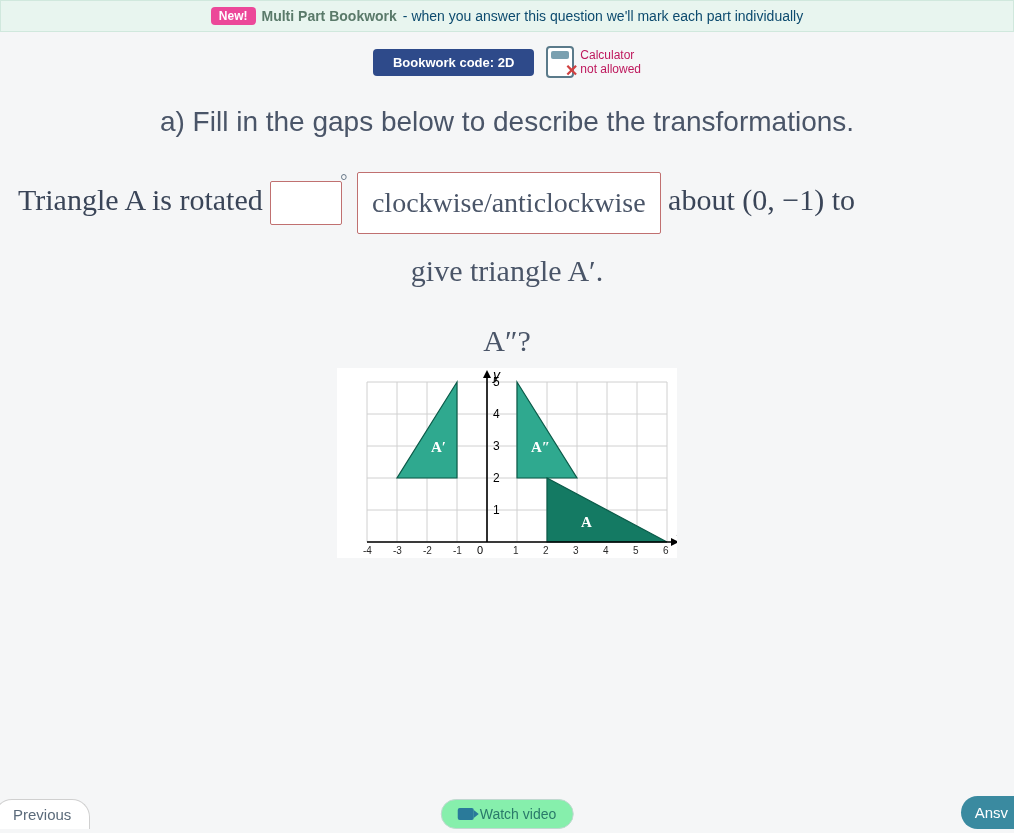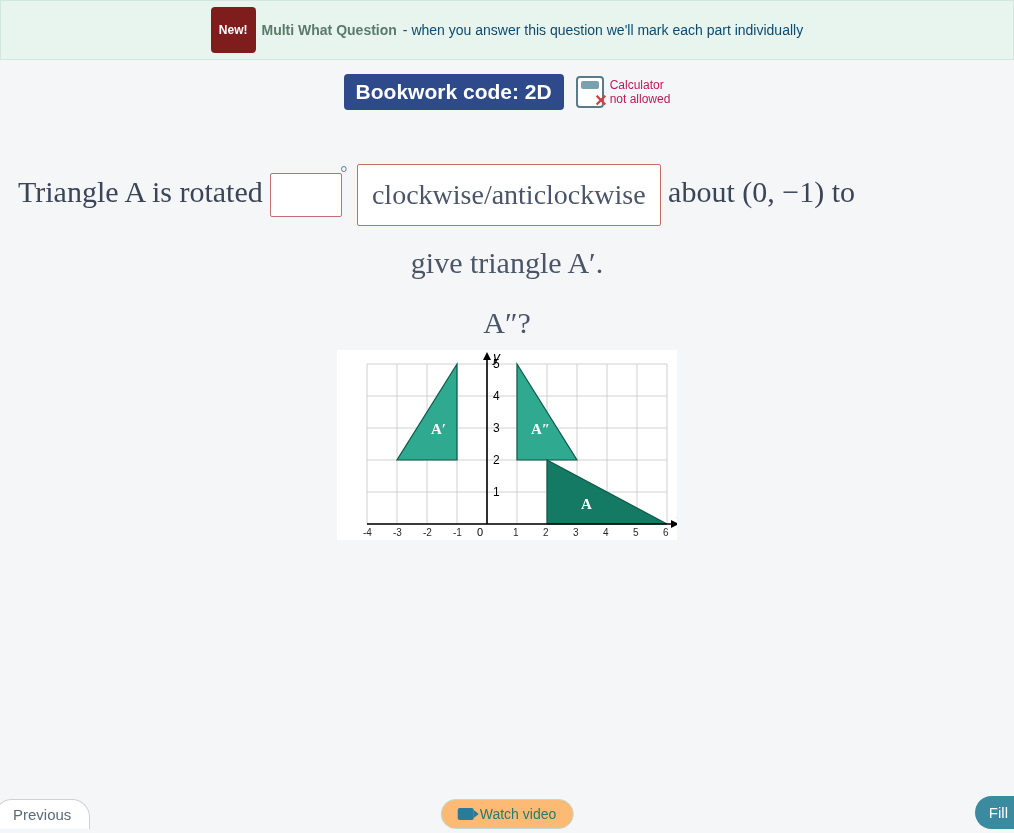--- a/index.html
+++ b/index.html
@@ -18,42 +18,42 @@
       padding: 6px 10px;
       text-align: center;
       font-size: 14px;
       color: #5a7a6a;
       display: flex;
       justify-content: center;
       align-items: center;
       gap: 6px;
     }
     .new-badge {
-      background: #7f1d1d;
+      background: #ec4899;
       color: #fff;
-      padding: 16px 8px;
+      padding: 2px 8px;
       border-radius: 4px;
       font-size: 12px;
       font-weight: bold;
     }
     .banner-title { color: #5a7a6a; font-weight: 600; }
     .banner-desc { color: #0c4a6e; }
     .toolbar {
       display: flex;
       justify-content: center;
       align-items: center;
       gap: 12px;
       padding: 14px 0 10px;
     }
     .code-badge {
       background: #2e4a8a;
       color: #fff;
-      padding: 6px 12px;
+      padding: 6px 20px;
       border-radius: 4px;
-      font-size: 21px;
+      font-size: 13px;
       font-weight: bold;
     }
     .calc-wrap {
       display: flex;
       align-items: center;
       gap: 6px;
     }
     .calc-icon {
       width: 28px;
       height: 32px;
@@ -117,21 +117,21 @@
       display: inline-block;
       border: 1px solid #c07070;
       background: #fff;
       padding: 6px 14px;
       font-size: 28px;
       color: #4a5568;
       vertical-align: middle;
       border-radius: 2px;
       font-family: Georgia, serif;
     }
-    .give-line { text-align: center; font-size: 30px; margin-top: -14px; margin-bottom: 26px; font-family: Georgia, serif; }
+    .give-line { text-align: center; font-size: 30px; margin-top: -14px; margin-bottom: 36px; font-family: Georgia, serif; }
     .part-b {
       font-size: 30px;
       color: #3a4558;
       margin: 20px 0 6px;
       font-family: Georgia, serif;
     }
     .part-b .b { font-weight: bold; }
     .a2-line { text-align: center; font-size: 30px; font-family: Georgia, serif; margin-bottom: 10px; }
     .chart-wrap {
       display: flex;
@@ -157,21 +157,21 @@
       background: #fff;
       border: 1px solid #d0d0d0;
       border-radius: 18px 18px 0 0;
       padding: 6px 18px;
       color: #5a6a7a;
       font-size: 15px;
       margin-left: -6px;
       border-bottom: none;
     }
     .watch-btn {
-      background: #fdba74;
+      background: #86efac;
       border: 1px solid #c0d8d0;
       border-radius: 18px;
       padding: 6px 16px;
       color: #2a7a6a;
       font-size: 14px;
       display: flex;
       align-items: center;
       gap: 6px;
       margin: 0 auto;
       position: absolute;
@@ -200,38 +200,39 @@
       border-radius: 18px 0 0 18px;
       font-size: 15px;
       margin-right: -4px;
     }
   </style>
 </head>
 <body>
 
 <div class="banner">
   <span class="new-badge">New!</span>
-  <span class="banner-title">Multi What Question</span>
+  <span class="banner-title">Multi Part Bookwork</span>
   <span class="banner-desc">- when you answer this question we'll mark each part individually</span>
 </div>
 
 <div class="toolbar">
   <div class="code-badge">Bookwork code: 2D</div>
   <div class="calc-wrap">
     <div class="calc-icon">
       <span class="calc-x">✕</span>
     </div>
     <div class="calc-text">
       <div>Calculator</div>
       <div>not allowed</div>
     </div>
   </div>
 </div>
 
 <div class="question">
+  <div class="part-a">a) Fill in the gaps below to describe the transformations.</div>
 
   <div class="line">
     <span class="tex">Triangle A is rotated </span>
     <span class="gap-input"></span><span class="deg-mark">°</span>
     <span class="gap-select">clockwise/anticlockwise</span>
     <span class="tex"> about (0, −1) to</span>
   </div>
   <div class="give-line">give triangle A′.</div>
 
 
@@ -292,15 +293,15 @@
 
 <div class="footer">
   <div class="prev-btn">
     <span>Previous</span>
   </div>
   <div class="watch-btn">
     <span class="cam-icon"></span>
     <span>Watch video</span>
   </div>
   <div class="ans-btn">
-    <span>Fill</span>
+    <span>Ansv</span>
   </div>
 </div>
 
 </body></html>

